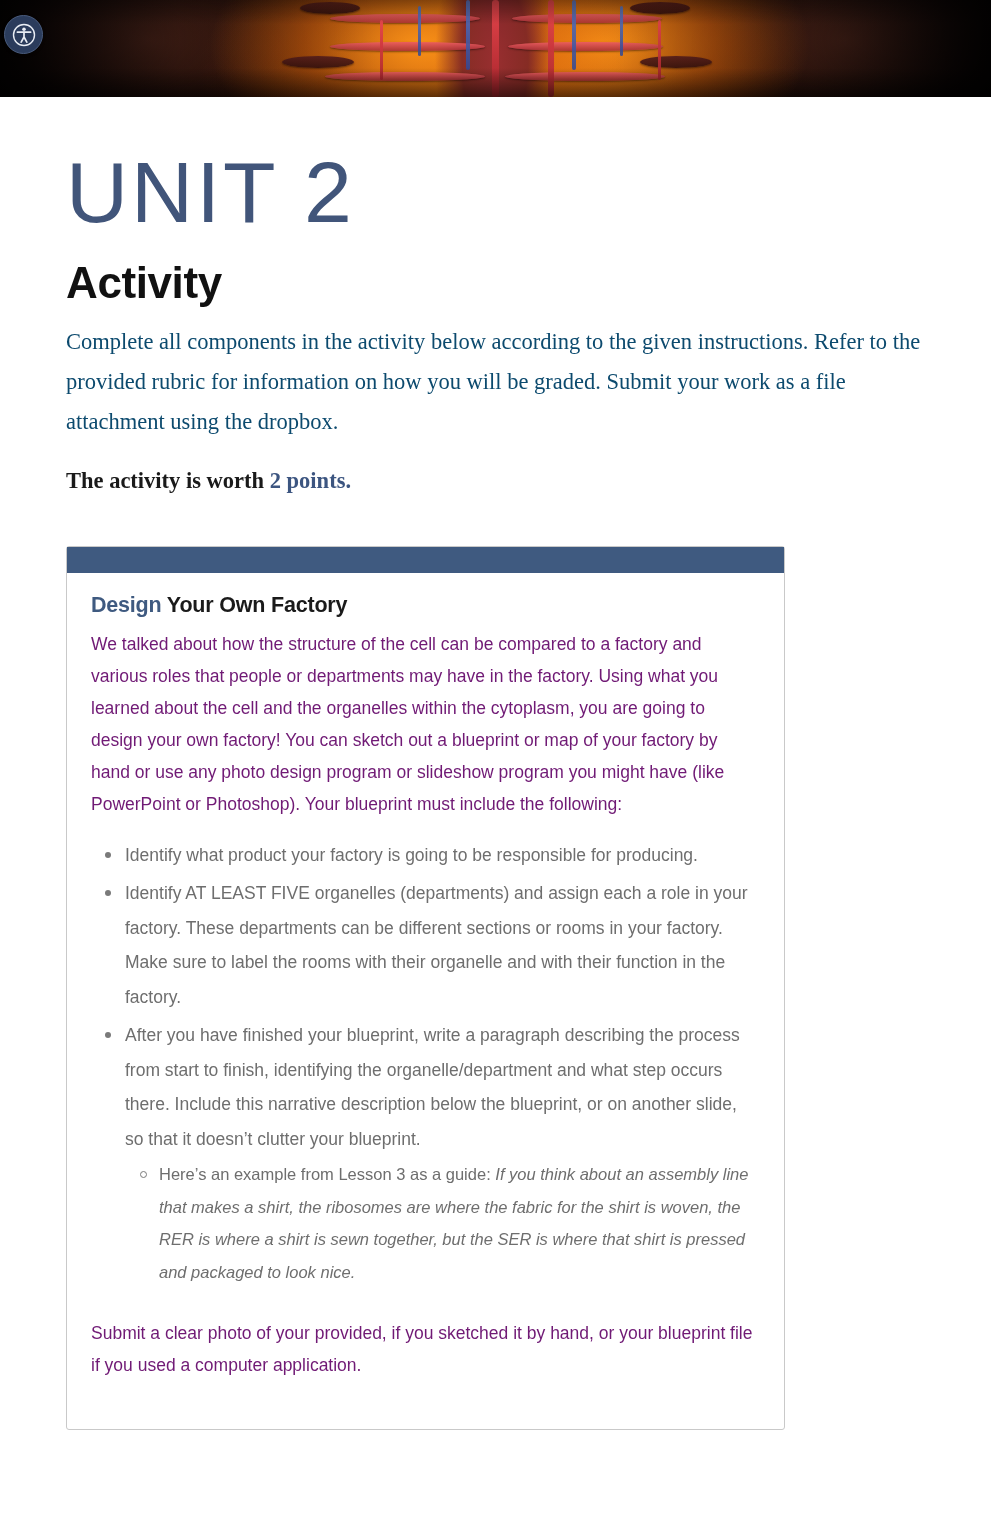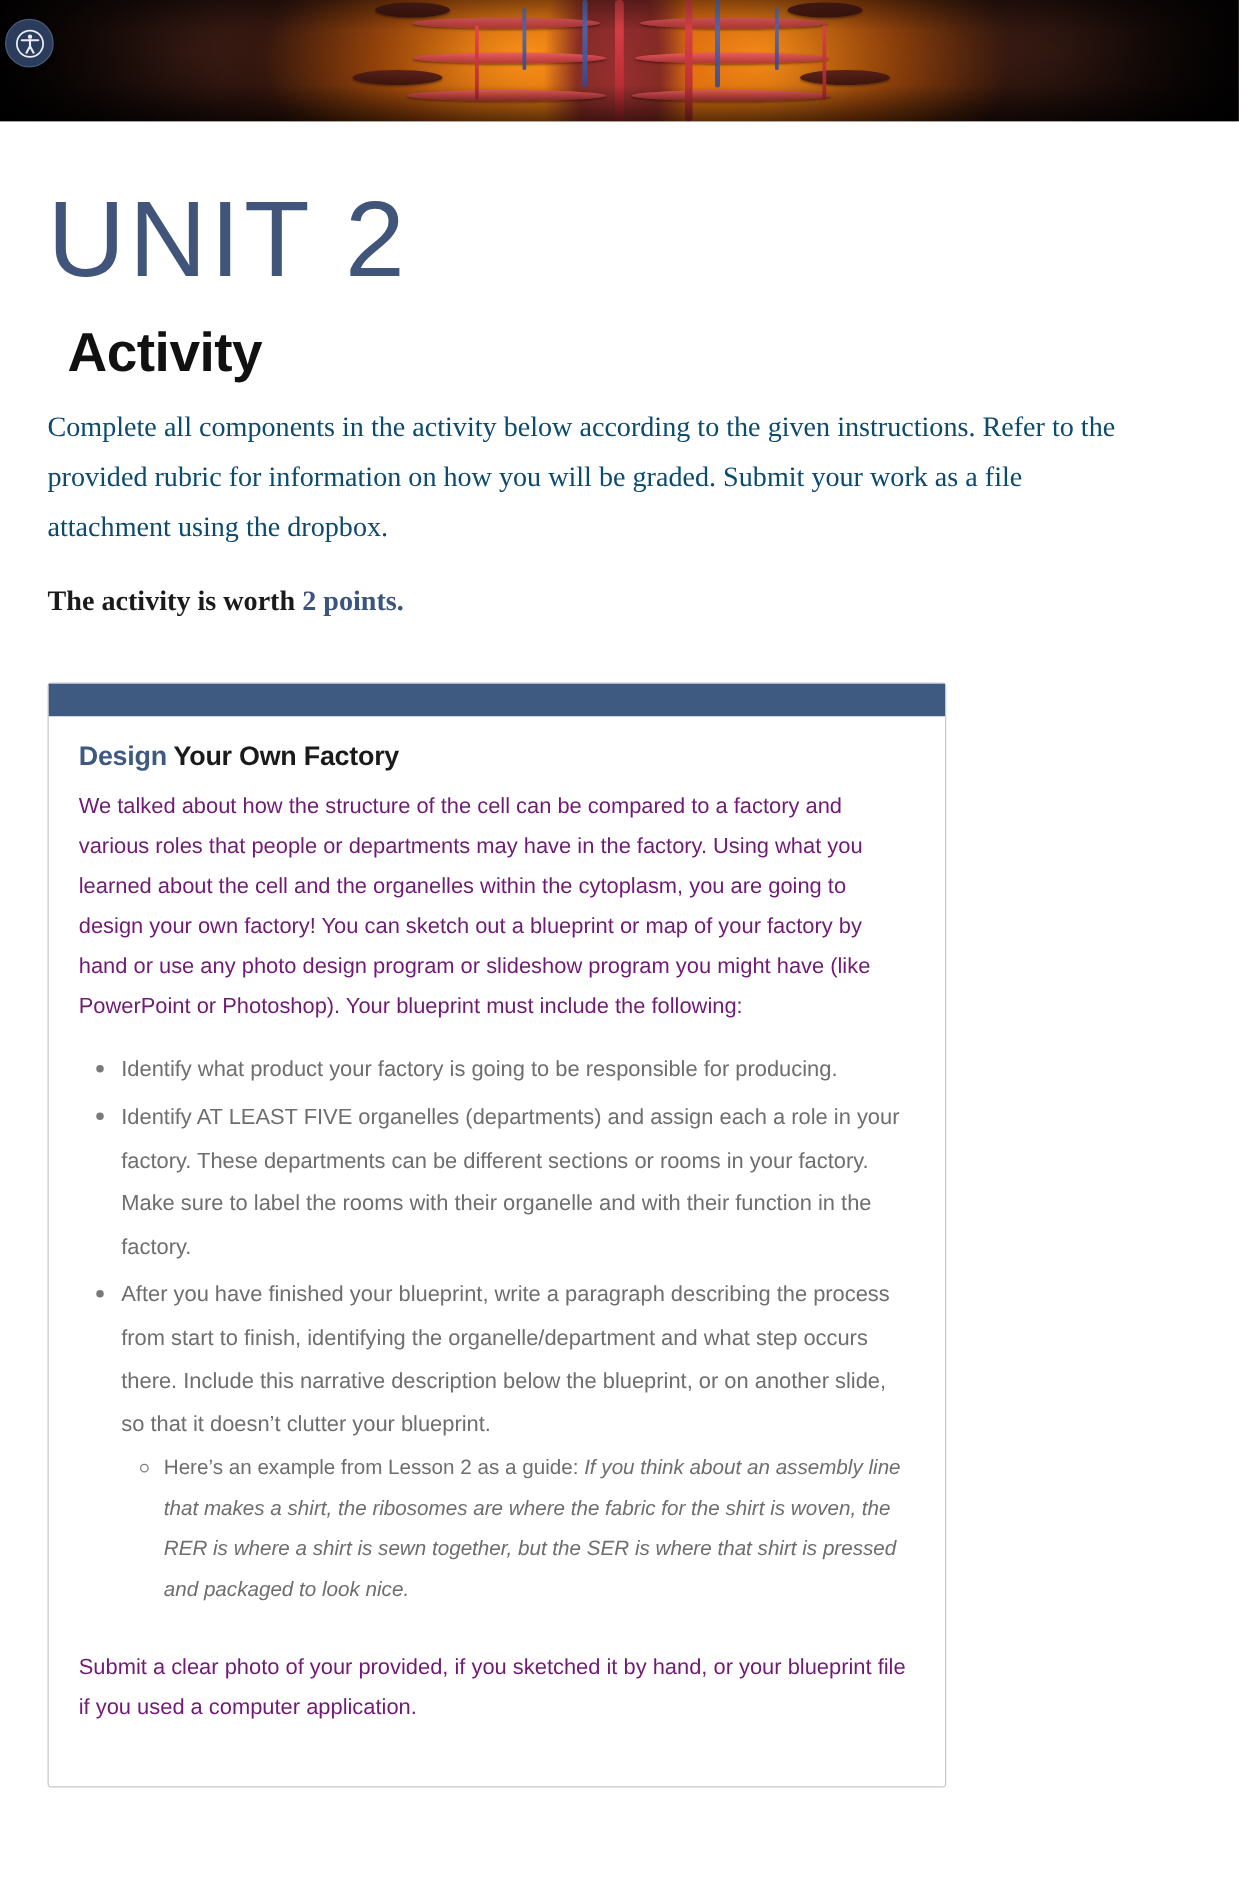--- a/index.html
+++ b/index.html
@@ -90,37 +90,37 @@
     box-shadow: 0 1px 3px rgba(0,0,0,0.5);
   }
   .a11y-btn svg { display: block; }
 
   
   .page {
     padding: 0 0 0 0;
   }
   .content {
     margin: 0;
-    padding: 0 56px 0 38px;
+    padding: 0 56px 0 66px;
   }
   .unit-title {
     font-family: "Liberation Sans", sans-serif;
     font-weight: 300;
     font-size: 86px;
     letter-spacing: 3px;
     color: #41557a;
     margin: 50px 0 0 0;
     line-height: 1.05;
   }
   .activity-title {
     font-family: "Liberation Sans", sans-serif;
     font-weight: bold;
     font-size: 44px;
     color: #111111;
-    margin: 22px 0 14px 16px;
+    margin: 22px 0 14px 0;
     letter-spacing: -0.4px;
     line-height: 1.1;
   }
   .intro {
     font-family: "Liberation Serif", serif;
     font-size: 22.5px;
     line-height: 1.78;
     color: #0c4a6e;
     margin: 0 0 26px 0;
     max-width: 870px;
@@ -285,21 +285,21 @@
         <p class="card-title"><span class="accent">Design</span><span> Your Own Factory</span></p>
 
         <p class="card-p">We talked about how the structure of the cell can be compared to a factory and various roles that people or departments may have in the factory. Using what you learned about the cell and the organelles within the cytoplasm, you are going to design your own factory! You can sketch out a blueprint or map of your factory by hand or use any photo design program or slideshow program you might have (like PowerPoint or Photoshop). Your blueprint must include the following:</p>
 
         <ul class="bullets">
           <li><span>Identify what product your factory is going to be responsible for producing.</span></li>
           <li><span>Identify AT LEAST FIVE organelles (departments) and assign each a role in your factory. These departments can be different sections or rooms in your factory. Make sure to label the rooms with their organelle and with their function in the factory.</span></li>
           <li>
             <span>After you have finished your blueprint, write a paragraph describing the process from start to finish, identifying the organelle/department and what step occurs there. Include this narrative description below the blueprint, or on another slide, so that it doesn’t clutter your blueprint.</span>
             <ul class="subbullets">
-              <li><span>Here’s an example from Lesson 2 as a guide: </span><span class="ital">If you think about an assembly line that makes a shirt, the ribosomes are where the fabric for the shirt is woven, the RER is where a shirt is sewn together, but the SER is where that shirt is pressed and packaged to look nice.</span></li>
+              <li><span>Here’s an example from Lesson 3 as a guide: </span><span class="ital">If you think about an assembly line that makes a shirt, the ribosomes are where the fabric for the shirt is woven, the RER is where a shirt is sewn together, but the SER is where that shirt is pressed and packaged to look nice.</span></li>
             </ul>
           </li>
         </ul>
 
         <div class="spacer-after-list"></div>
 
         <p class="card-p last">Submit a clear photo of your provided, if you sketched it by hand, or your blueprint file if you used a computer application.</p>
 
       </div>
     </div>

